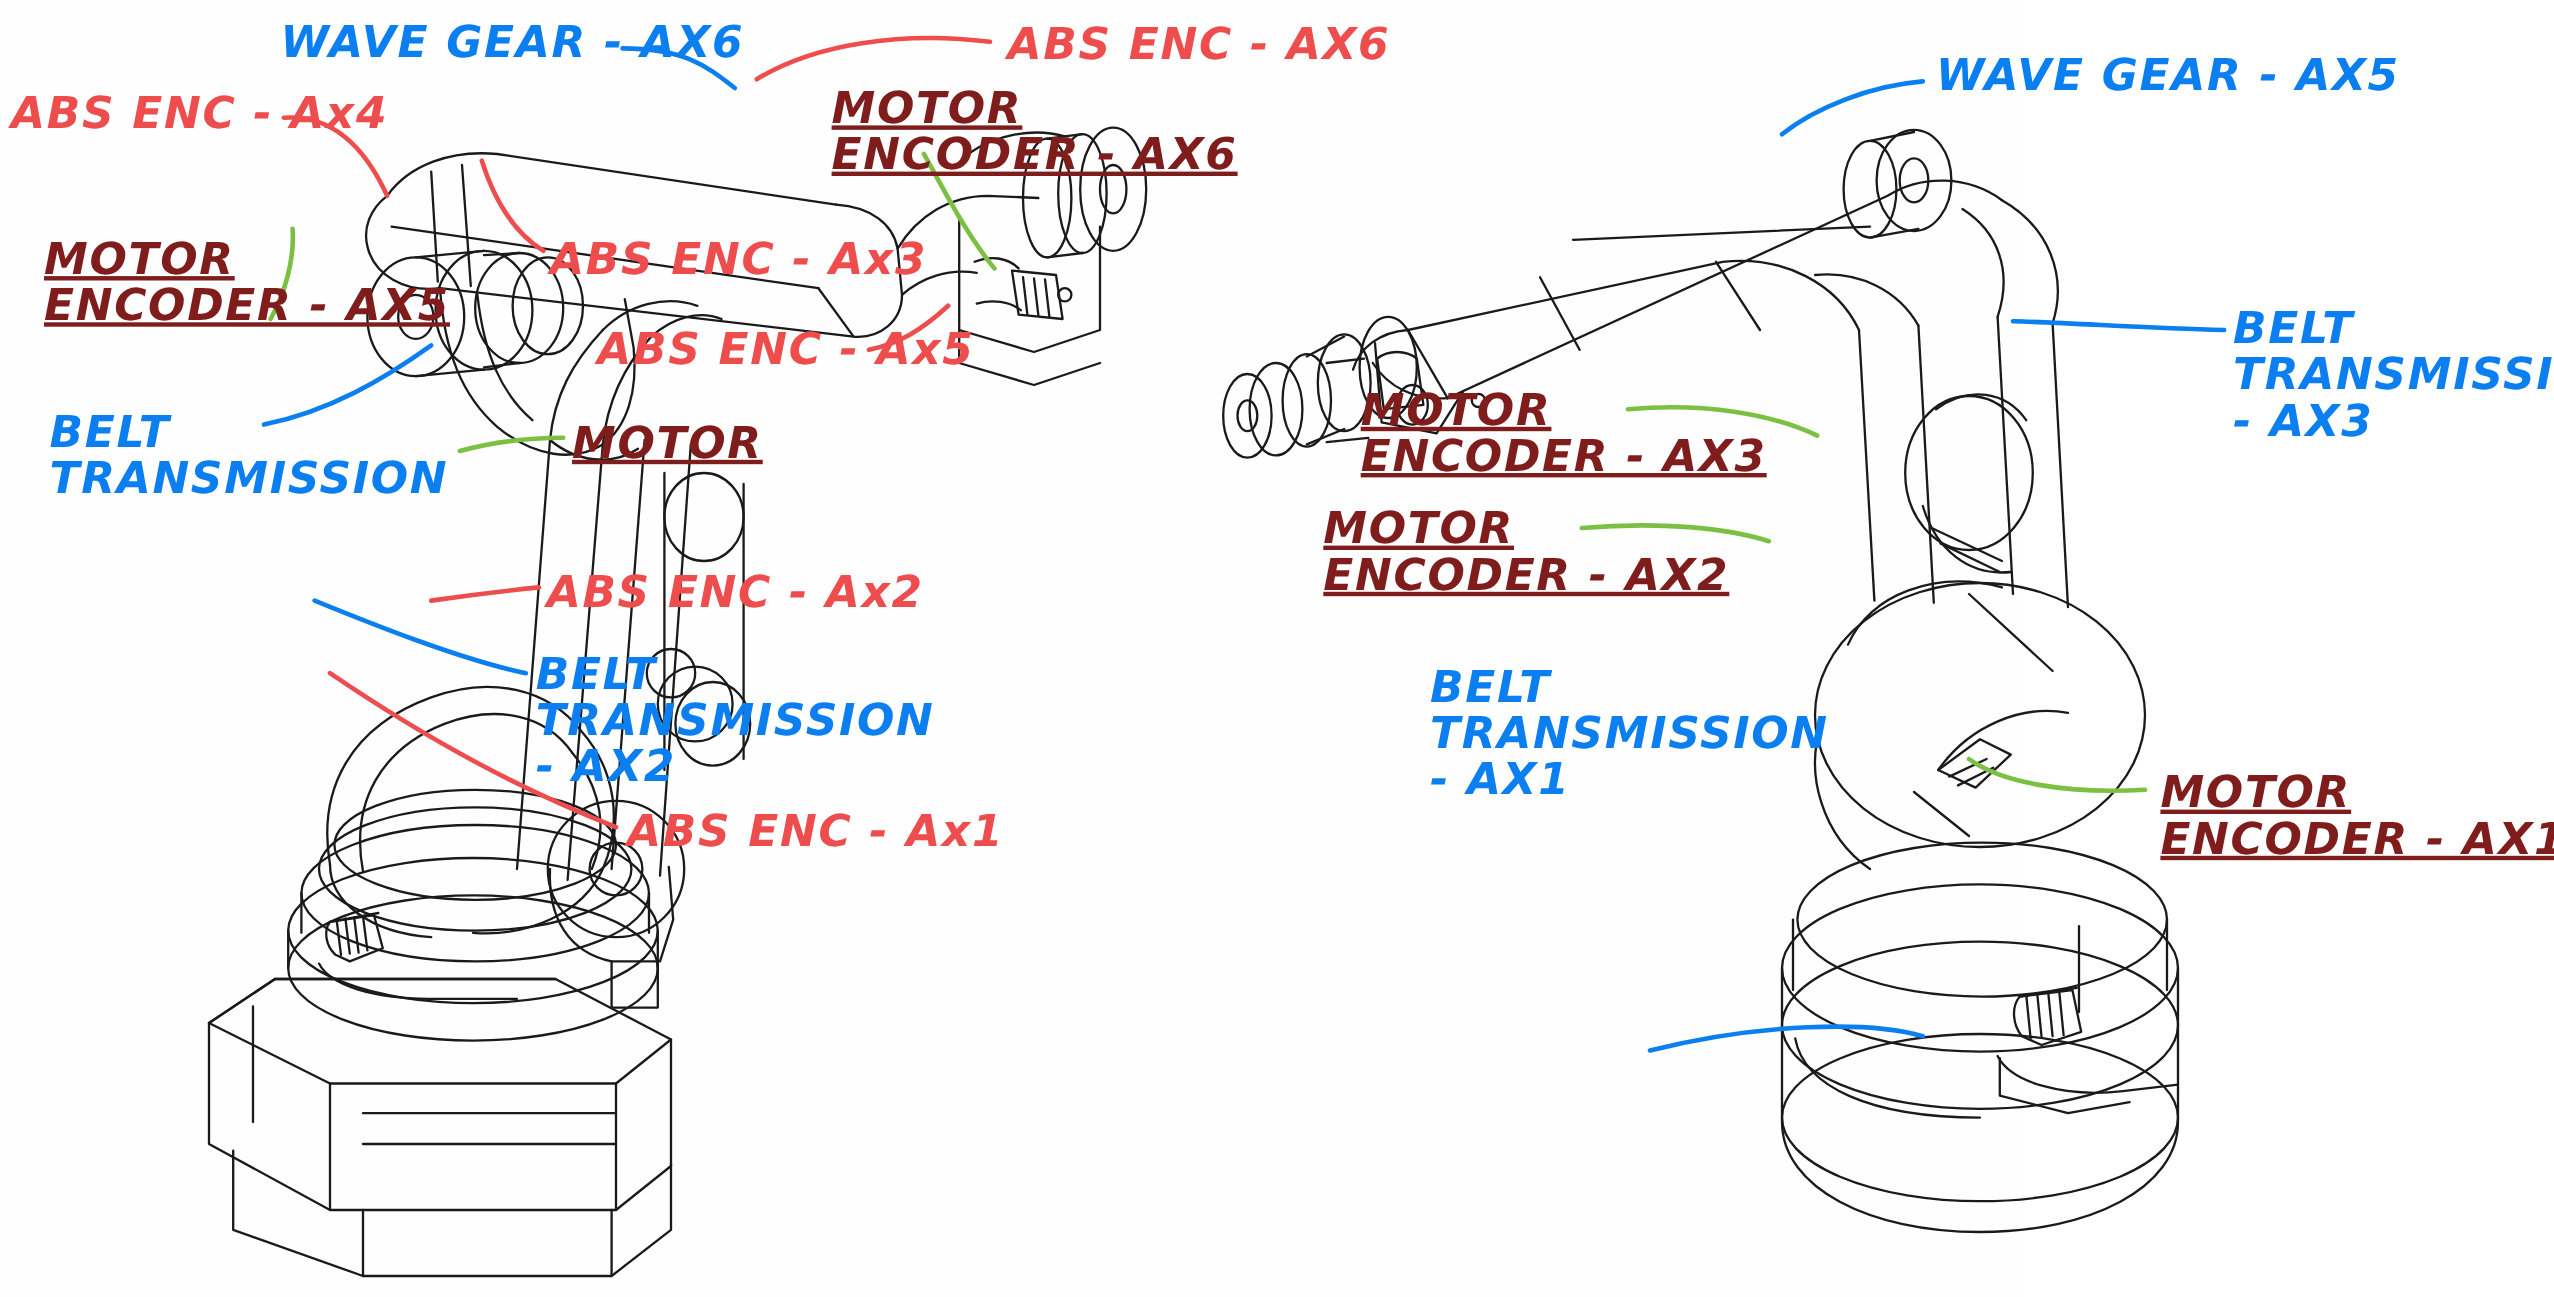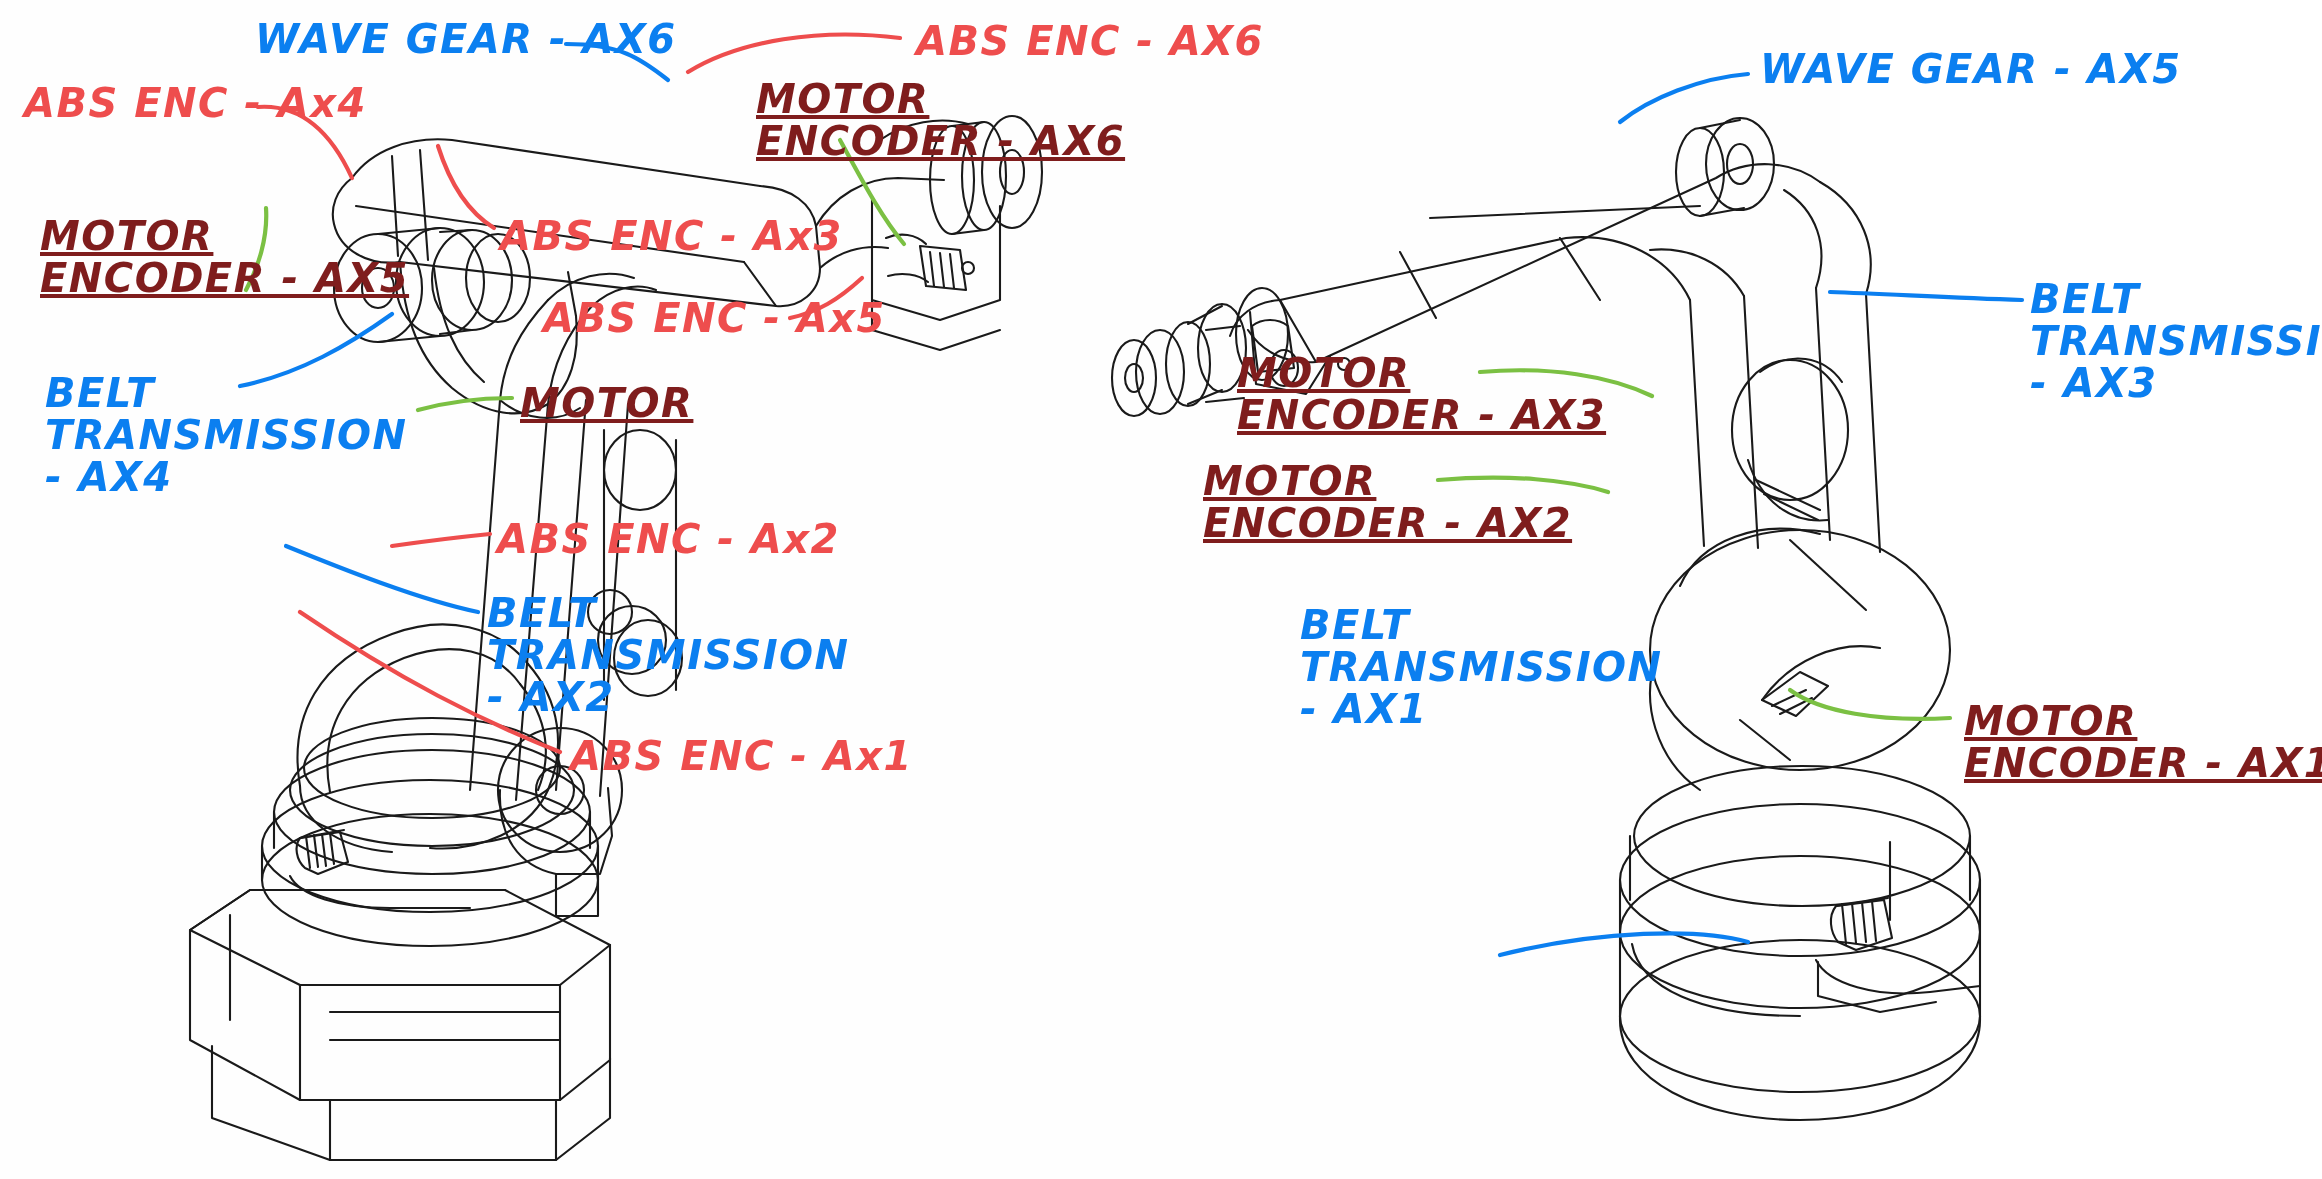--- a/index.html
+++ b/index.html
@@ -201,28 +201,28 @@
         <path d="M 1500,955 C 1600,930 1700,928 1748,942" stroke="#0b7ff0"></path>
         <path d="M 1950,718 C 1880,722 1820,712 1790,690" stroke="#7bc043"></path>
         <path d="M 560,752 C 480,720 400,680 300,612" stroke="#ee4d4d"></path>
       </g>
   </svg>
 
   <div id="ann-layer">
       <div class="ann blu" style="left: 255px; top: 18px;"><span class="l1">WAVE GEAR - AX6</span></div>
       <div class="ann red" style="left: 916px; top: 20px;"><span class="l1">ABS ENC - AX6</span></div>
       <div class="ann blu" style="left: 1760px; top: 48px;"><span class="l1">WAVE GEAR - AX5</span></div>
-      <div class="ann red" style="left: 24px; top: 82px;"><span class="l1">ABS ENC - Ax4</span></div>
+      <div class="ann red" style="left: 10px; top: 82px;"><span class="l1">ABS ENC - Ax4</span></div>
       <div class="ann grn" style="left: 756px; top: 78px;"><span class="l1">MOTOR</span><span class="l1">ENCODER - AX6</span></div>
       <div class="ann grn" style="left: 40px; top: 215px;"><span class="l1">MOTOR</span><span class="l1">ENCODER - AX5</span></div>
       <div class="ann red" style="left: 500px; top: 215px;"><span class="l1">ABS ENC - Ax3</span></div>
       <div class="ann blu" style="left: 2030px; top: 278px;"><span class="l1">BELT</span><span class="l1">TRANSMISSION</span><span class="l1">- AX3</span></div>
       <div class="ann red" style="left: 543px; top: 297px;"><span class="l1">ABS ENC - Ax5</span></div>
       <div class="ann grn" style="left: 1237px; top: 352px;"><span class="l1">MOTOR</span><span class="l1">ENCODER - AX3</span></div>
-      <div class="ann blu" style="left: 45px; top: 372px;"><span class="l1">BELT</span><span class="l1">TRANSMISSION</span><span class="l1">- AX4</span></div>
+      <div class="ann blu" style="left: 45px; top: 372px;"><span class="l1">BELT</span><span class="l1">TRANSMISSION</span></div>
       <div class="ann grn" style="left: 520px; top: 382px;"><span class="l1">MOTOR</span></div>
       <div class="ann grn" style="left: 1203px; top: 460px;"><span class="l1">MOTOR</span><span class="l1">ENCODER - AX2</span></div>
       <div class="ann red" style="left: 497px; top: 518px;"><span class="l1">ABS ENC - Ax2</span></div>
       <div class="ann blu" style="left: 487px; top: 592px;"><span class="l1">BELT</span><span class="l1">TRANSMISSION</span><span class="l1">- AX2</span></div>
       <div class="ann blu" style="left: 1300px; top: 604px;"><span class="l1">BELT</span><span class="l1">TRANSMISSION</span><span class="l1">- AX1</span></div>
       <div class="ann grn" style="left: 1964px; top: 700px;"><span class="l1">MOTOR</span><span class="l1">ENCODER - AX1</span></div>
       <div class="ann red" style="left: 570px; top: 735px;"><span class="l1">ABS ENC - Ax1</span></div>
     </div>
 
 </div>

